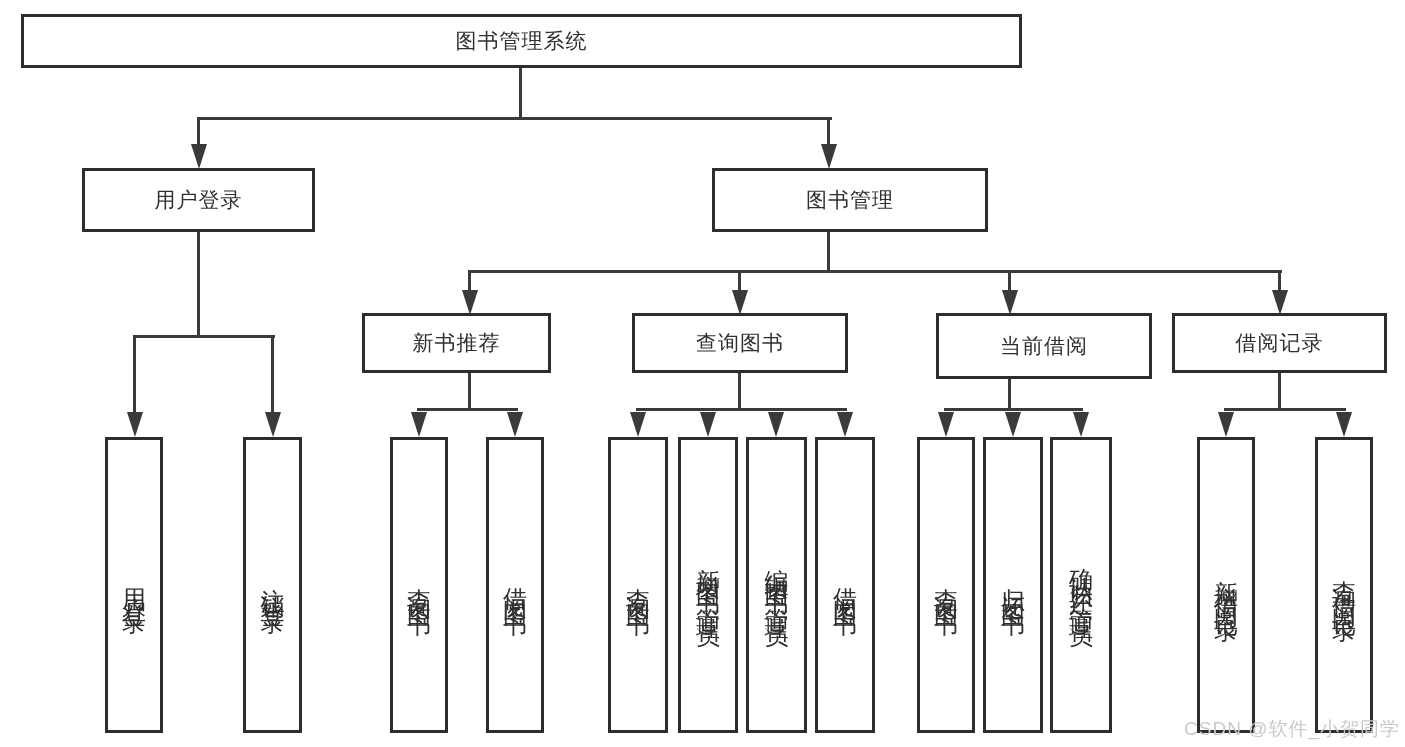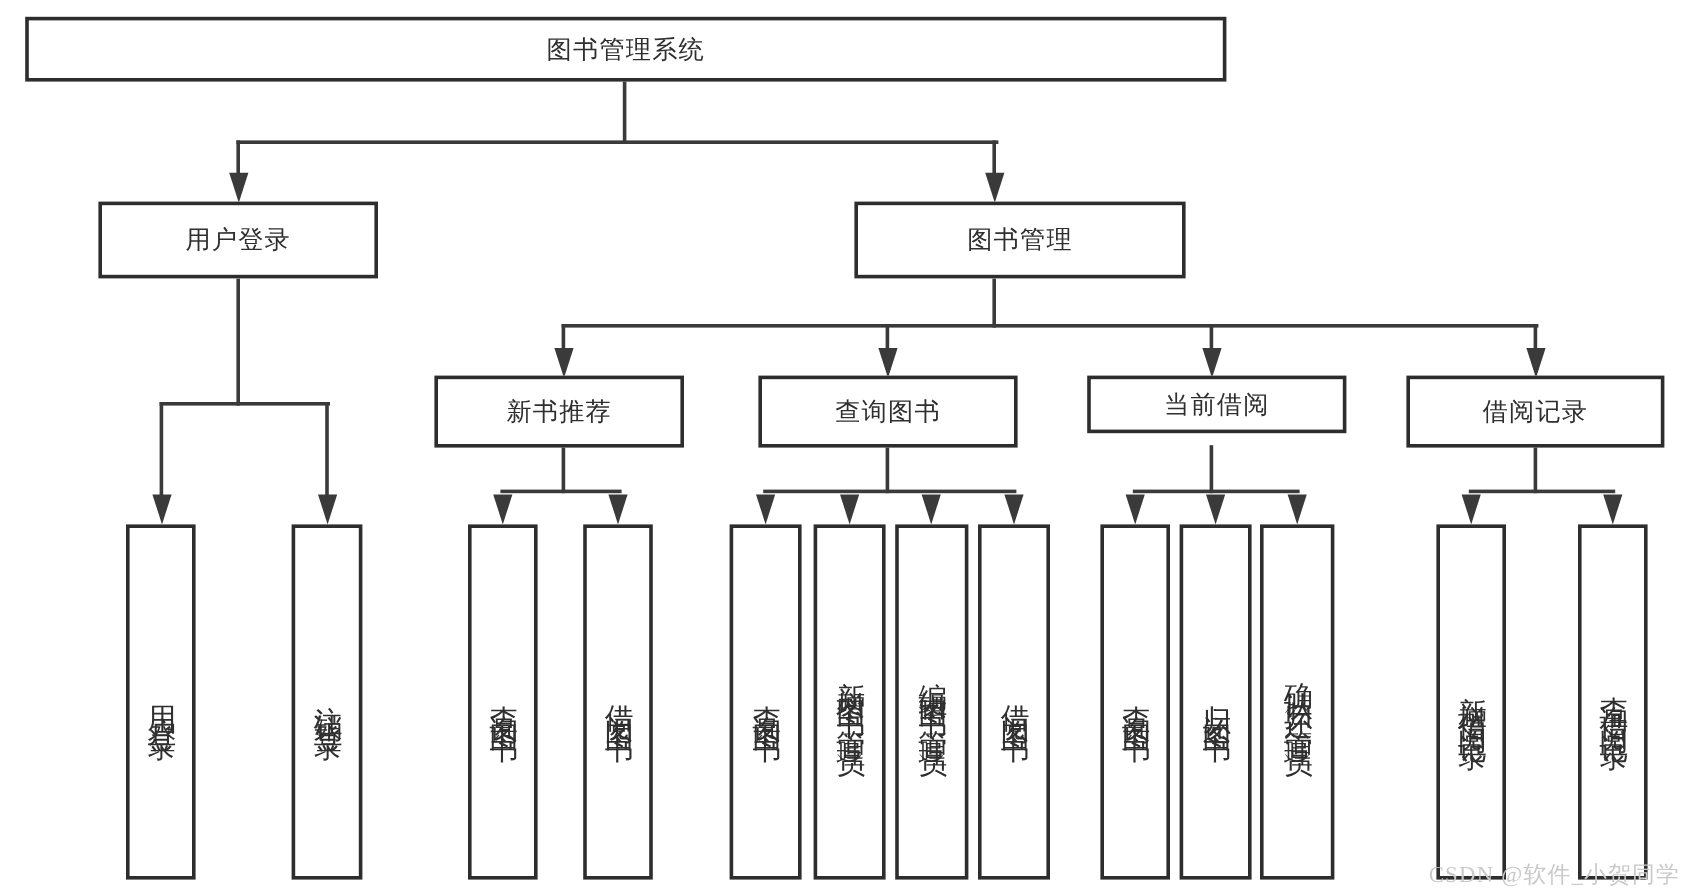--- a/index.html
+++ b/index.html
@@ -1,18 +1,18 @@
 <!DOCTYPE html>
 <html><head>
 <meta charset="utf-8">
 <style>
   html,body{margin:0;padding:0;background:#ffffff;}
   .canvas{
     position:relative;width:1405px;height:747px;background:#ffffff;overflow:hidden;
-    font-family:Liberation Serif, serif;color:#2f2f2f;
+    font-family:Liberation Sans, sans-serif;color:#2f2f2f;
   }
   .box{
     position:absolute;box-sizing:border-box;border:3px solid #2d2d2d;background:#ffffff;
     display:flex;align-items:center;justify-content:center;
   }
   .hlabel{font-size:21px;letter-spacing:1px;color:#2f2f2f;white-space:nowrap;}
   .vlabel{
     writing-mode:vertical-rl;text-orientation:mixed;
     font-size:24px;letter-spacing:8px;color:#2f2f2f;line-height:1;
     max-height:284px;
@@ -86,27 +86,27 @@
     <span class="hlabel">图书管理系统</span>
   </div>
 
   <div class="box" style="left:82px;top:168px;width:233px;height:64px">
     <span class="hlabel">用户登录</span>
   </div>
   <div class="box" style="left:712px;top:168px;width:276px;height:64px">
     <span class="hlabel">图书管理</span>
   </div>
 
-  <div class="box" style="left:362px;top:313px;width:208px;height:60px">
+  <div class="box" style="left:362px;top:313px;width:189px;height:60px">
     <span class="hlabel">新书推荐</span>
   </div>
   <div class="box" style="left:632px;top:313px;width:216px;height:60px">
     <span class="hlabel">查询图书</span>
   </div>
-  <div class="box" style="left:906px;top:313px;width:216px;height:48px">
+  <div class="box" style="left:936px;top:313px;width:216px;height:66px">
     <span class="hlabel">当前借阅</span>
   </div>
   <div class="box" style="left:1172px;top:313px;width:215px;height:60px">
     <span class="hlabel">借阅记录</span>
   </div>
 
   <div class="box leaf" style="left:105px;top:437px;width:58px;height:296px">
     <span class="vlabel">用户登录</span>
   </div>
   <div class="box leaf" style="left:243px;top:437px;width:59px;height:296px">

